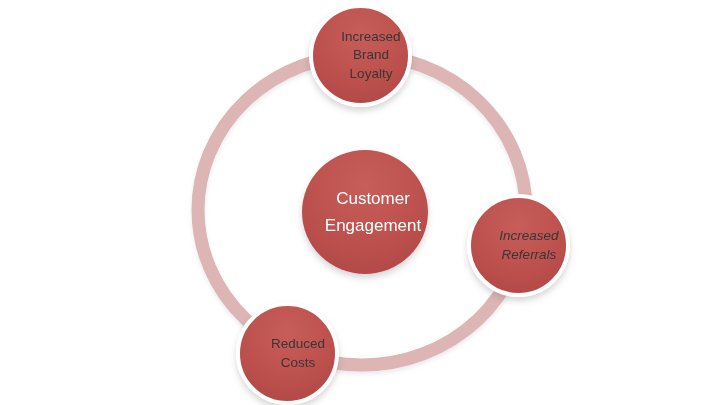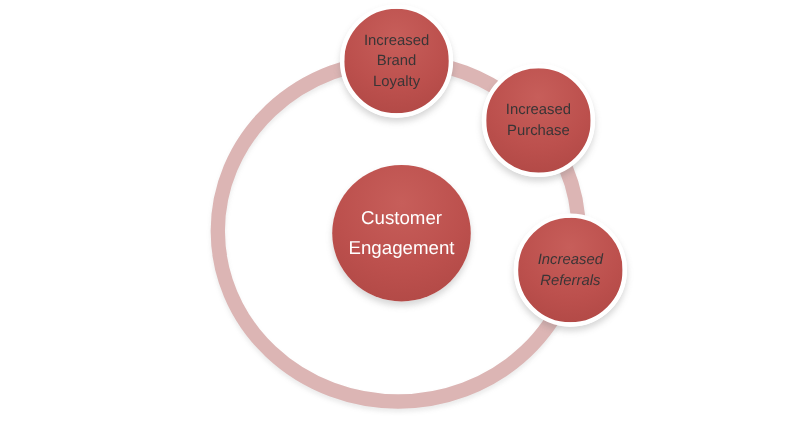--- a/index.html
+++ b/index.html
@@ -19,21 +19,21 @@
     position: absolute;
     left: 0;
     top: 0;
     filter: drop-shadow(0 3px 2px rgba(90,90,90,0.12));
   }
   .node {
     position: absolute;
     border-radius: 50%;
     display: flex;
     align-items: center;
-    justify-content: center;
+    justify-content: flex-end;
     text-align: center;
     box-sizing: border-box;
     background: radial-gradient(circle at 50% 28%, #c75e5a 0%, #bc504d 55%, #ad4643 100%);
     box-shadow: 0 4px 6px rgba(110,110,110,0.28);
   }
   .sat {
     width: 103px;
     height: 103px;
     border: 4px solid #ffffff;
   }
@@ -75,25 +75,25 @@
   </svg>
 
   <div class="node center-node pos-center">
     <span class="lbl">Customer Engagement</span>
   </div>
 
   <div class="node sat pos-top">
     <span class="lbl">Increased Brand Loyalty</span>
   </div>
 
-  <div class="node sat pos-topright">
-    <span class="lbl">Increased Purchase</span>
-  </div>
 
   <div class="node sat pos-right">
     <span class="lbl">Increased Referrals</span>
   </div>
 
 
+  <div class="node sat pos-botleft">
+    <span class="lbl">Reduced Costs</span>
+  </div>
 
 
 
 </div>
 
 </body></html>

